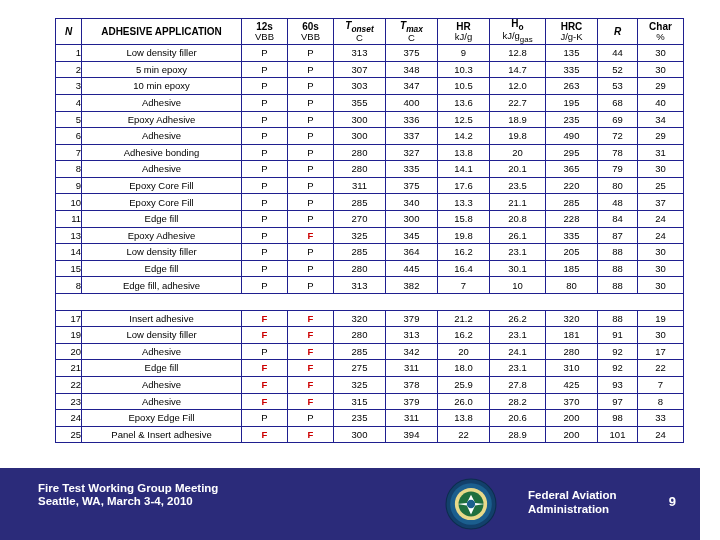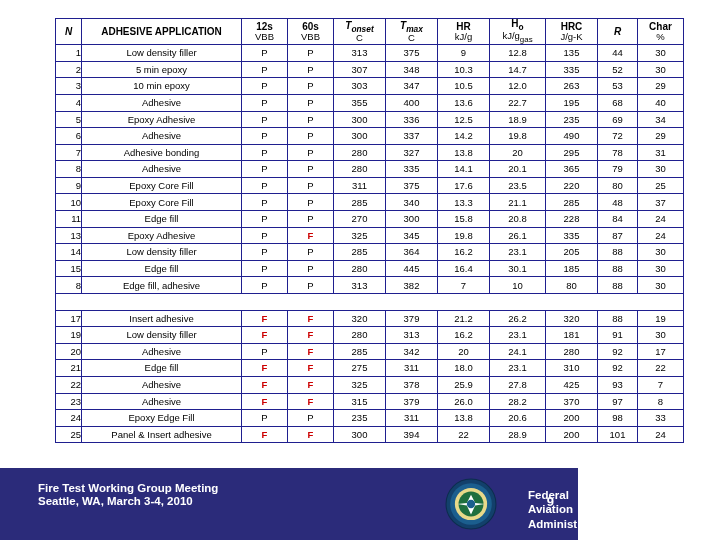--- a/index.html
+++ b/index.html
@@ -58,21 +58,21 @@
   col.c-ho{width:56px}
   col.c-hrc{width:52px}
   col.c-r{width:40px}
   col.c-char{width:46px}
   .spacer-row td{ border:none; height:7px; }
 
   
   .footer{
     position:absolute;
     left:0; bottom:0;
-    width:578px; height:72px;
+    width:700px; height:72px;
     background:#2b2b7a;
     color:#ffffff;
   }
   .footer-left{
     position:absolute;
     left:38px; top:14px;
     font-size:11.5px;
     font-weight:bold;
     color:#ffffff;
     line-height:1.1;

